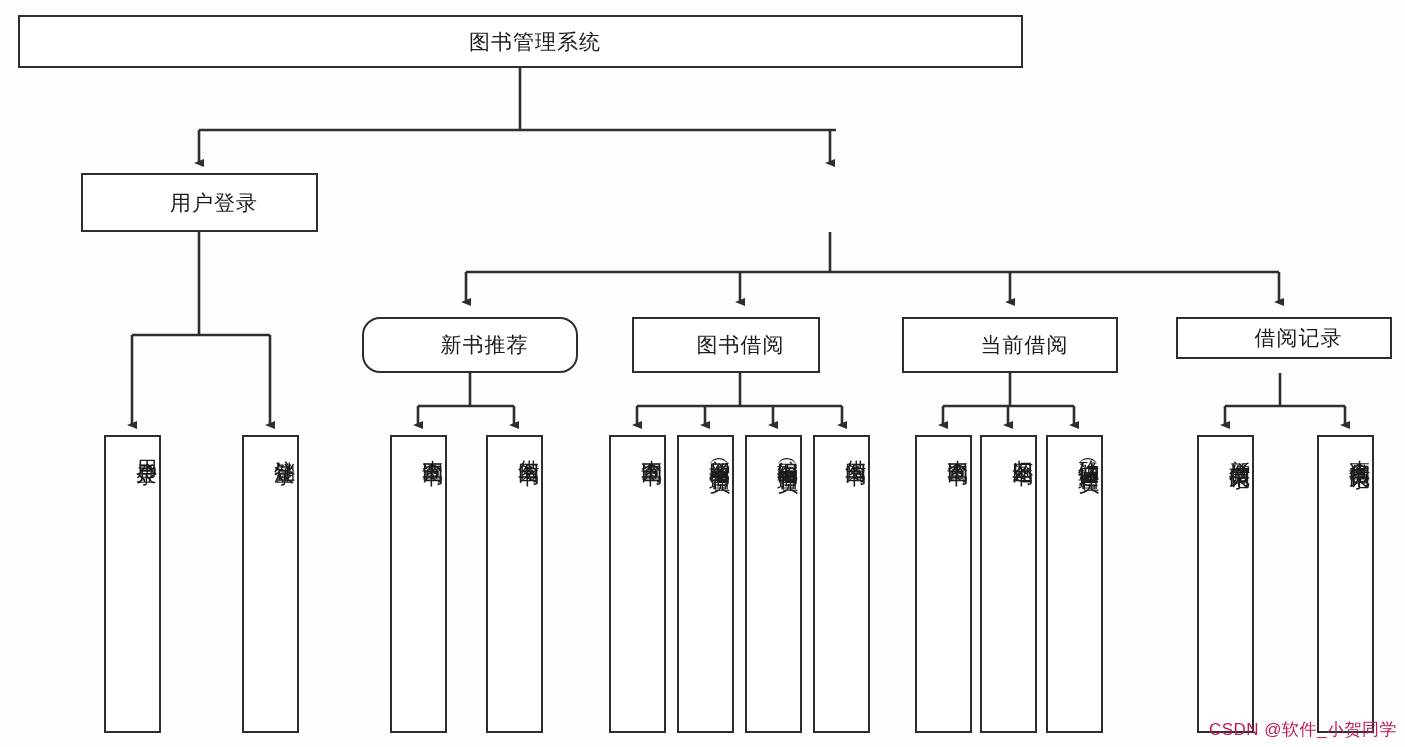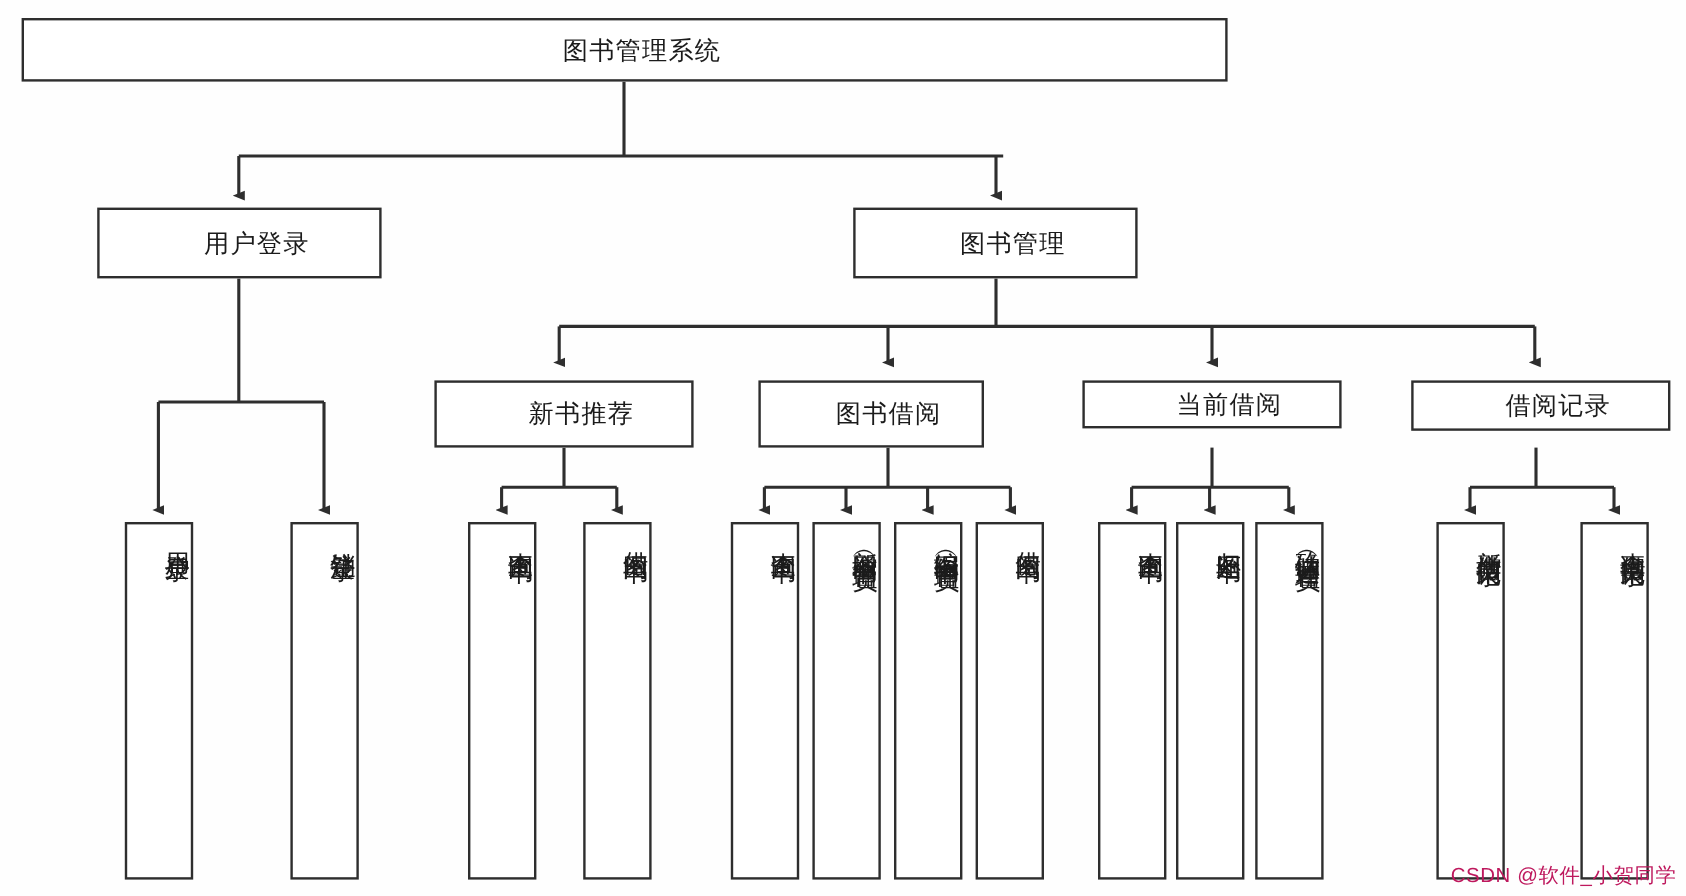--- a/index.html
+++ b/index.html
@@ -121,31 +121,28 @@
     </g>
   </svg>
 
   <div class="node horizontal" style="left:18px; top:15px; width:1005px; height:53px;">
     <span>图书管理系统</span>
   </div>
 
   <div class="node horizontal" style="left:81px; top:173px; width:237px; height:59px;">
     <span>用户登录</span>
   </div>
-  <div class="node horizontal" style="left:711px; top:173px; width:237px; height:59px;">
-    <span>图书管理</span>
-  </div>
 
-  <div class="node horizontal" style="left:362px; top:317px; width:216px; height:56px;">
+  <div class="node horizontal" style="left:362px; top:317px; width:216px; height:56px;border-radius:18px;">
     <span>新书推荐</span>
   </div>
   <div class="node horizontal" style="left:632px; top:317px; width:188px; height:56px;">
     <span>图书借阅</span>
   </div>
-  <div class="node horizontal" style="left:902px; top:317px; width:216px; height:40px;">
+  <div class="node horizontal" style="left:902px; top:317px; width:216px; height:56px;">
     <span>当前借阅</span>
   </div>
   <div class="node horizontal" style="left:1176px; top:317px; width:216px; height:42px;">
     <span>借阅记录</span>
   </div>
 
   <div class="node leaf" style="left:104px; top:435px; width:57px; height:298px;">
     <span class="vtext">用户登录</span>
   </div>
   <div class="node leaf" style="left:242px; top:435px; width:57px; height:298px;">

